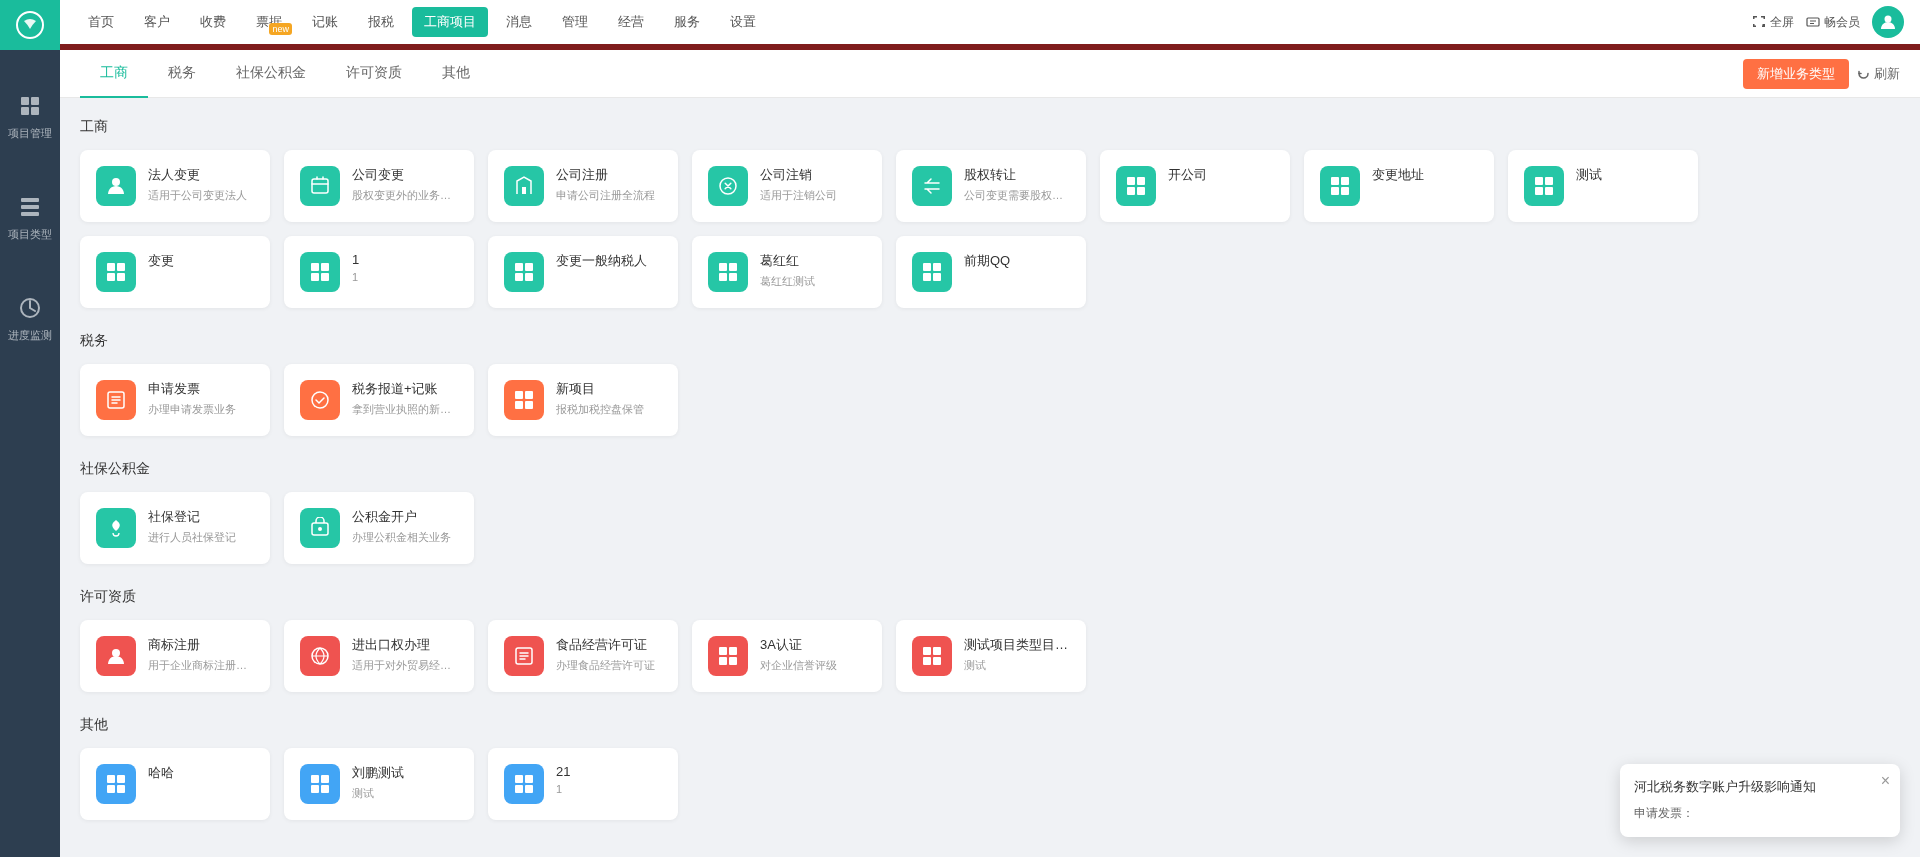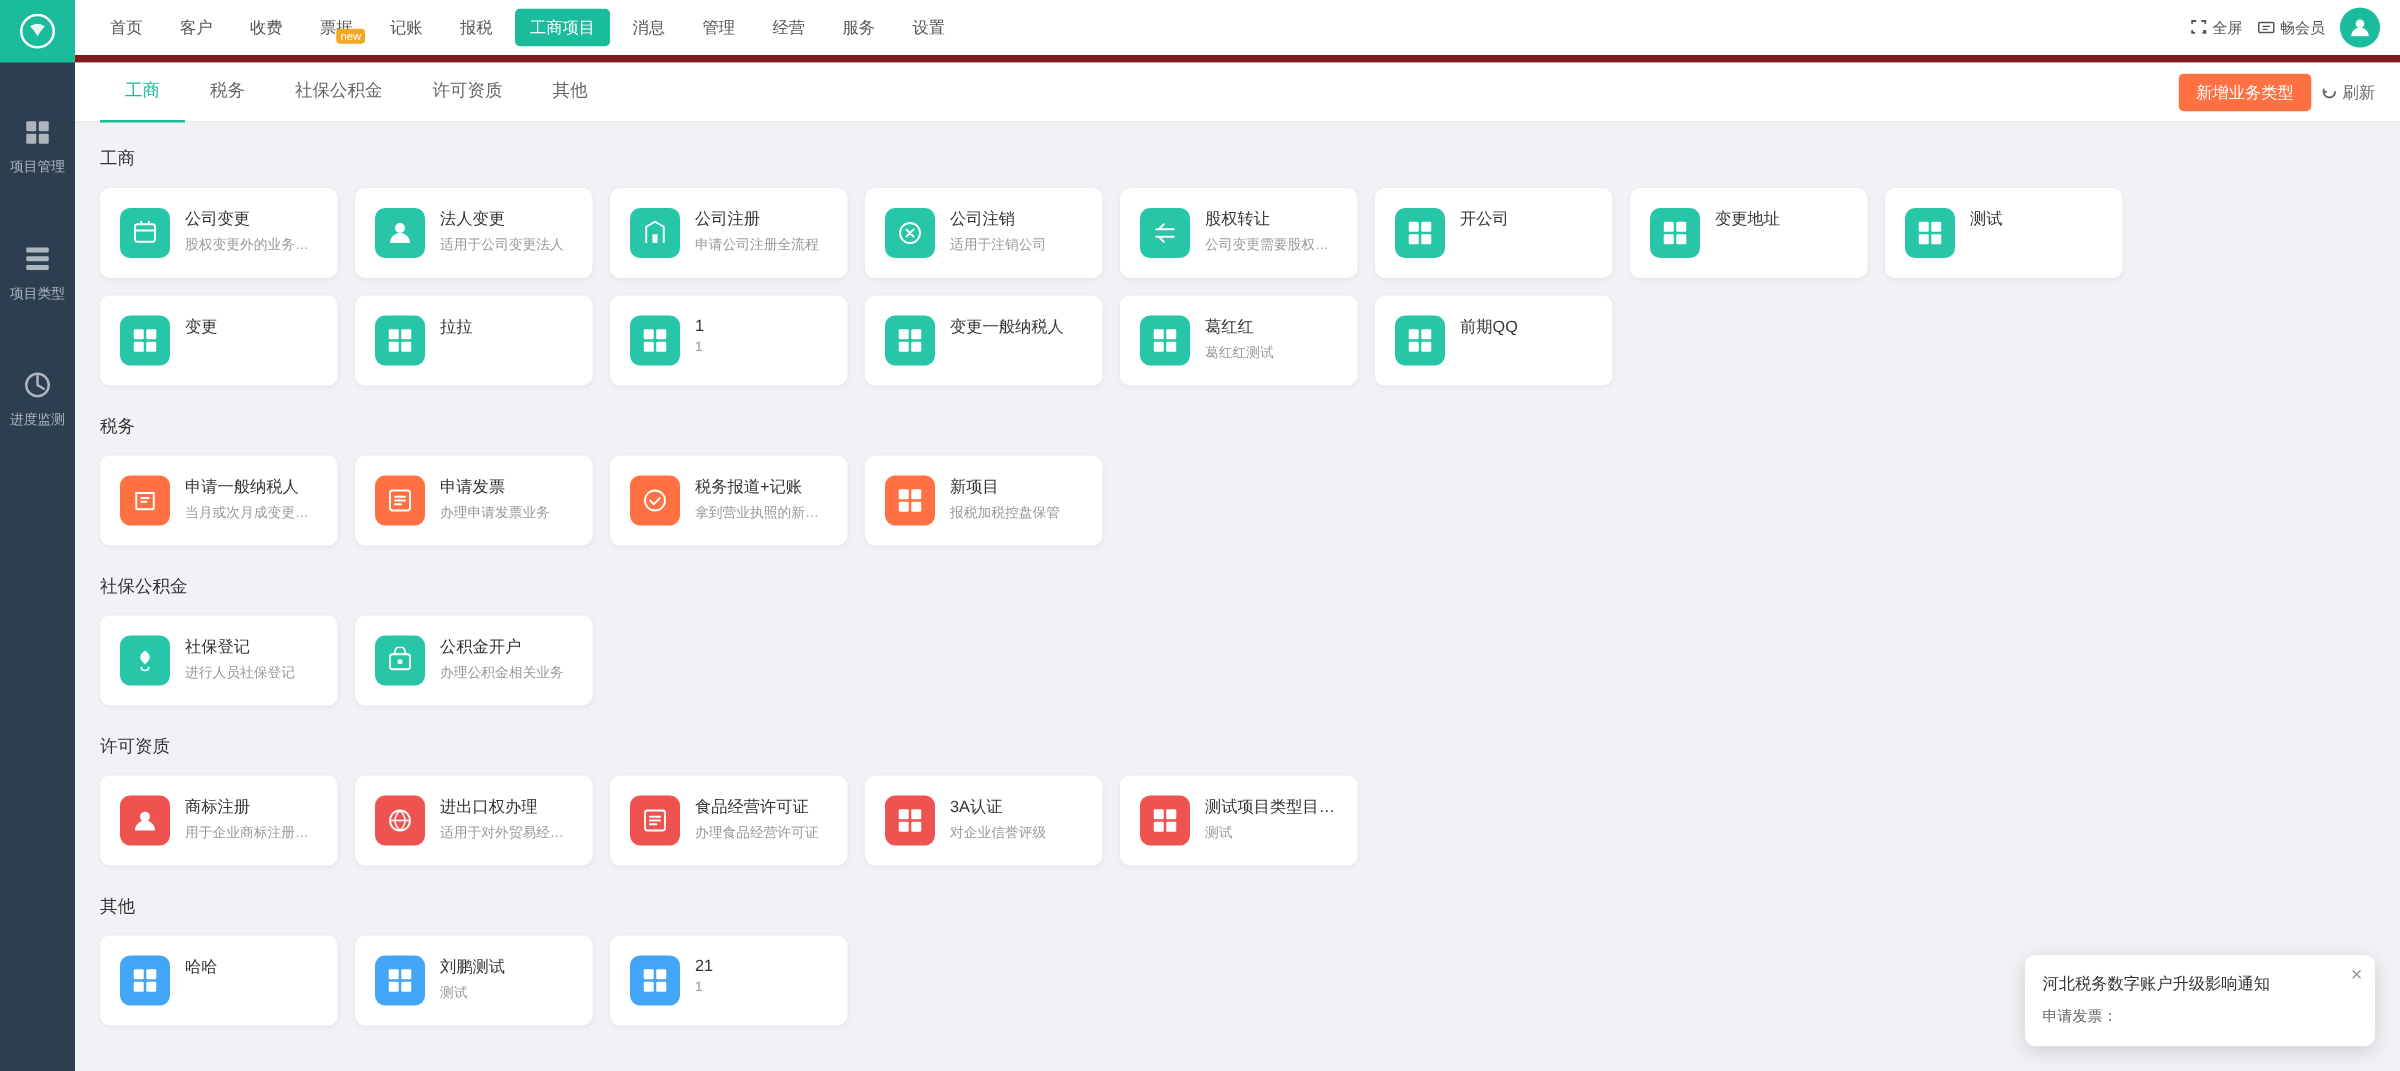--- a/index.html
+++ b/index.html
@@ -382,46 +382,46 @@
     </div>
 
     <div class="main-scroll">
 
       <div class="section-title">工商</div>
       <div class="cards-grid">
 
         <div class="card">
           <div class="card-icon teal">
             <svg width="22" height="22" viewBox="0 0 22 22" fill="white">
+                <circle cx="11" cy="7" r="4"></circle>
+                <path d="M3 19c0-4.418 3.582-8 8-8s8 3.582 8 8"></path>
+              </svg>
+          </div>
+          <div class="card-info">
+            <div class="card-title">法人变更</div>
+            <div class="card-desc">适用于公司变更法人</div>
+          </div>
+        </div>
+
+        <div class="card">
+          <div class="card-icon teal">
+            <svg width="22" height="22" viewBox="0 0 22 22" fill="white">
                 <rect x="3" y="4" width="16" height="14" rx="2" fill="none" stroke="white" stroke-width="1.5"></rect>
                 <path d="M8 4V2M14 4V2M3 9h16" stroke="white" stroke-width="1.5" stroke-linecap="round"></path>
               </svg>
           </div>
           <div class="card-info">
             <div class="card-title">公司变更</div>
             <div class="card-desc">股权变更外的业务变更</div>
           </div>
         </div>
 
         <div class="card">
           <div class="card-icon teal">
             <svg width="22" height="22" viewBox="0 0 22 22" fill="white">
-                <circle cx="11" cy="7" r="4"></circle>
-                <path d="M3 19c0-4.418 3.582-8 8-8s8 3.582 8 8"></path>
-              </svg>
-          </div>
-          <div class="card-info">
-            <div class="card-title">法人变更</div>
-            <div class="card-desc">适用于公司变更法人</div>
-          </div>
-        </div>
-
-        <div class="card">
-          <div class="card-icon teal">
-            <svg width="22" height="22" viewBox="0 0 22 22" fill="white">
                 <path d="M4 19V6l7-4 7 4v13" fill="none" stroke="white" stroke-width="1.5"></path>
                 <rect x="9" y="12" width="4" height="7"></rect>
               </svg>
           </div>
           <div class="card-info">
             <div class="card-title">公司注册</div>
             <div class="card-desc">申请公司注册全流程</div>
           </div>
         </div>
 
@@ -503,34 +503,20 @@
                 <rect x="2" y="12" width="8" height="8" rx="1"></rect>
                 <rect x="12" y="12" width="8" height="8" rx="1"></rect>
               </svg>
           </div>
           <div class="card-info">
             <div class="card-title">变更</div>
             <div class="card-desc"></div>
           </div>
         </div>
 
-        <div class="card">
-          <div class="card-icon teal">
-            <svg width="22" height="22" viewBox="0 0 22 22" fill="white">
-                <rect x="2" y="2" width="8" height="8" rx="1"></rect>
-                <rect x="12" y="2" width="8" height="8" rx="1"></rect>
-                <rect x="2" y="12" width="8" height="8" rx="1"></rect>
-                <rect x="12" y="12" width="8" height="8" rx="1"></rect>
-              </svg>
-          </div>
-          <div class="card-info">
-            <div class="card-title">拉拉</div>
-            <div class="card-desc"></div>
-          </div>
-        </div>
 
         <div class="card">
           <div class="card-icon teal">
             <svg width="22" height="22" viewBox="0 0 22 22" fill="white">
                 <rect x="2" y="2" width="8" height="8" rx="1"></rect>
                 <rect x="12" y="2" width="8" height="8" rx="1"></rect>
                 <rect x="2" y="12" width="8" height="8" rx="1"></rect>
                 <rect x="12" y="12" width="8" height="8" rx="1"></rect>
               </svg>
           </div>
@@ -583,32 +569,20 @@
             <div class="card-title">前期QQ</div>
             <div class="card-desc"></div>
           </div>
         </div>
 
       </div>
 
       <div class="section-title">税务</div>
       <div class="cards-grid">
 
-        <div class="card">
-          <div class="card-icon orange">
-            <svg width="22" height="22" viewBox="0 0 22 22" fill="white">
-                <path d="M4 5h14v12a1 1 0 01-1 1H5a1 1 0 01-1-1V5z" fill="none" stroke="white" stroke-width="1.5"></path>
-                <path d="M8 9h6M8 12h4" stroke="white" stroke-width="1.5" stroke-linecap="round"></path>
-              </svg>
-          </div>
-          <div class="card-info">
-            <div class="card-title">申请一般纳税人</div>
-            <div class="card-desc">当月或次月成变更完成</div>
-          </div>
-        </div>
 
         <div class="card">
           <div class="card-icon orange">
             <svg width="22" height="22" viewBox="0 0 22 22" fill="white">
                 <rect x="3" y="3" width="16" height="16" rx="2" fill="none" stroke="white" stroke-width="1.5"></rect>
                 <path d="M7 8h8M7 11h8M7 14h5" stroke="white" stroke-width="1.5" stroke-linecap="round"></path>
               </svg>
           </div>
           <div class="card-info">
             <div class="card-title">申请发票</div>

